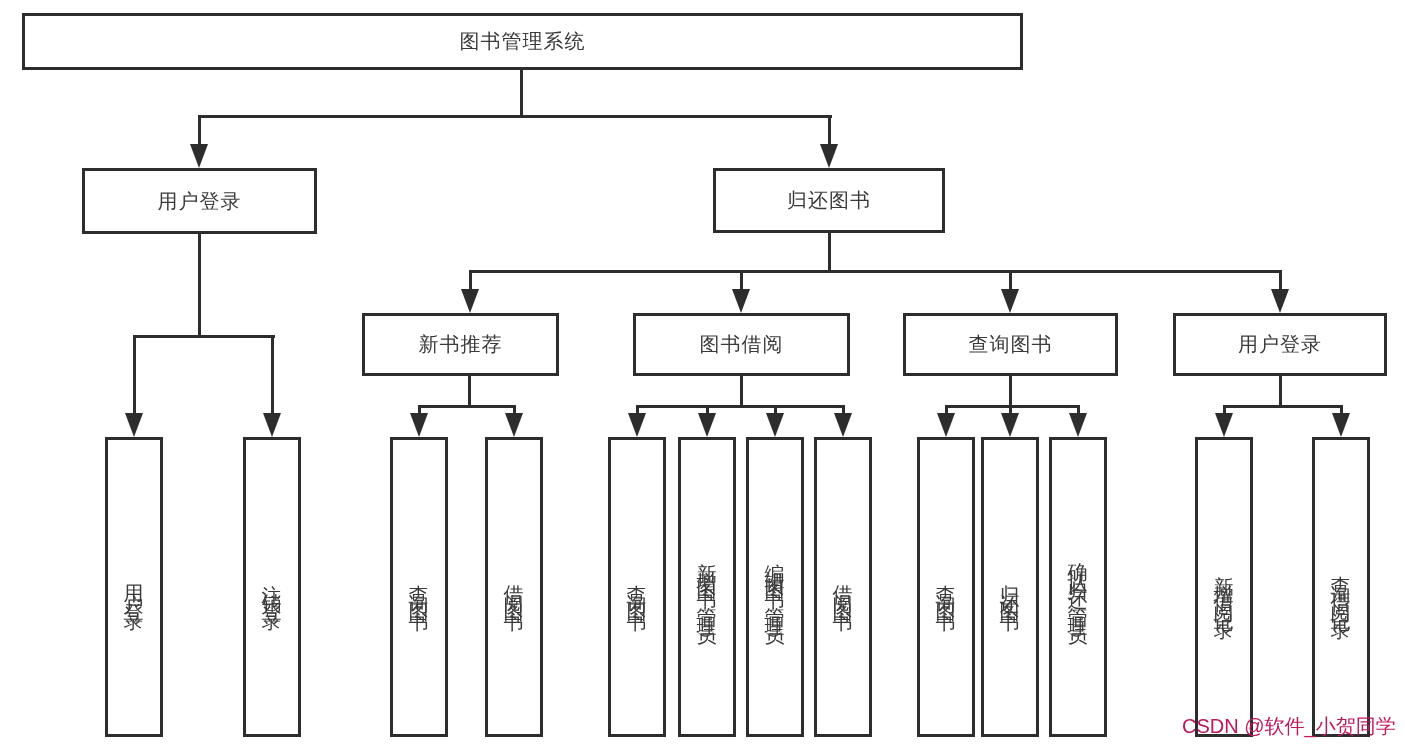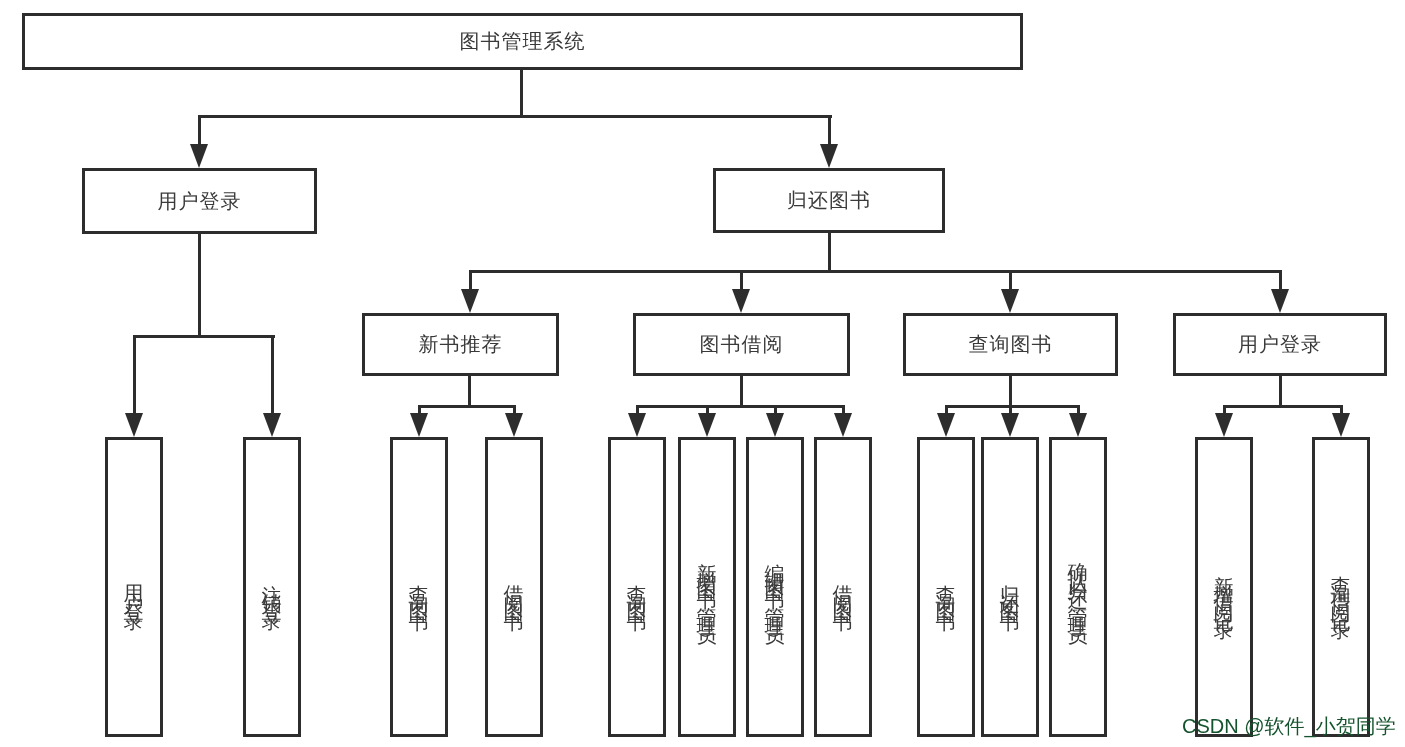--- a/index.html
+++ b/index.html
@@ -44,21 +44,21 @@
     height: 0;
     border-left: 9px solid transparent;
     border-right: 9px solid transparent;
     border-top: 24px solid #2d2d2d;
   }
   .watermark {
     position: absolute;
     left: 1182px;
     top: 713px;
     font-size: 20px;
-    color: #14532d;
+    color: #be185d;
     white-space: nowrap;
     z-index: 5;
   }
 </style>
 </head>
 <body>
 
 <div class="canvas">
 
   <div class="box hbox" style="left:22px; top:13px; width:1001px; height:57px;">

